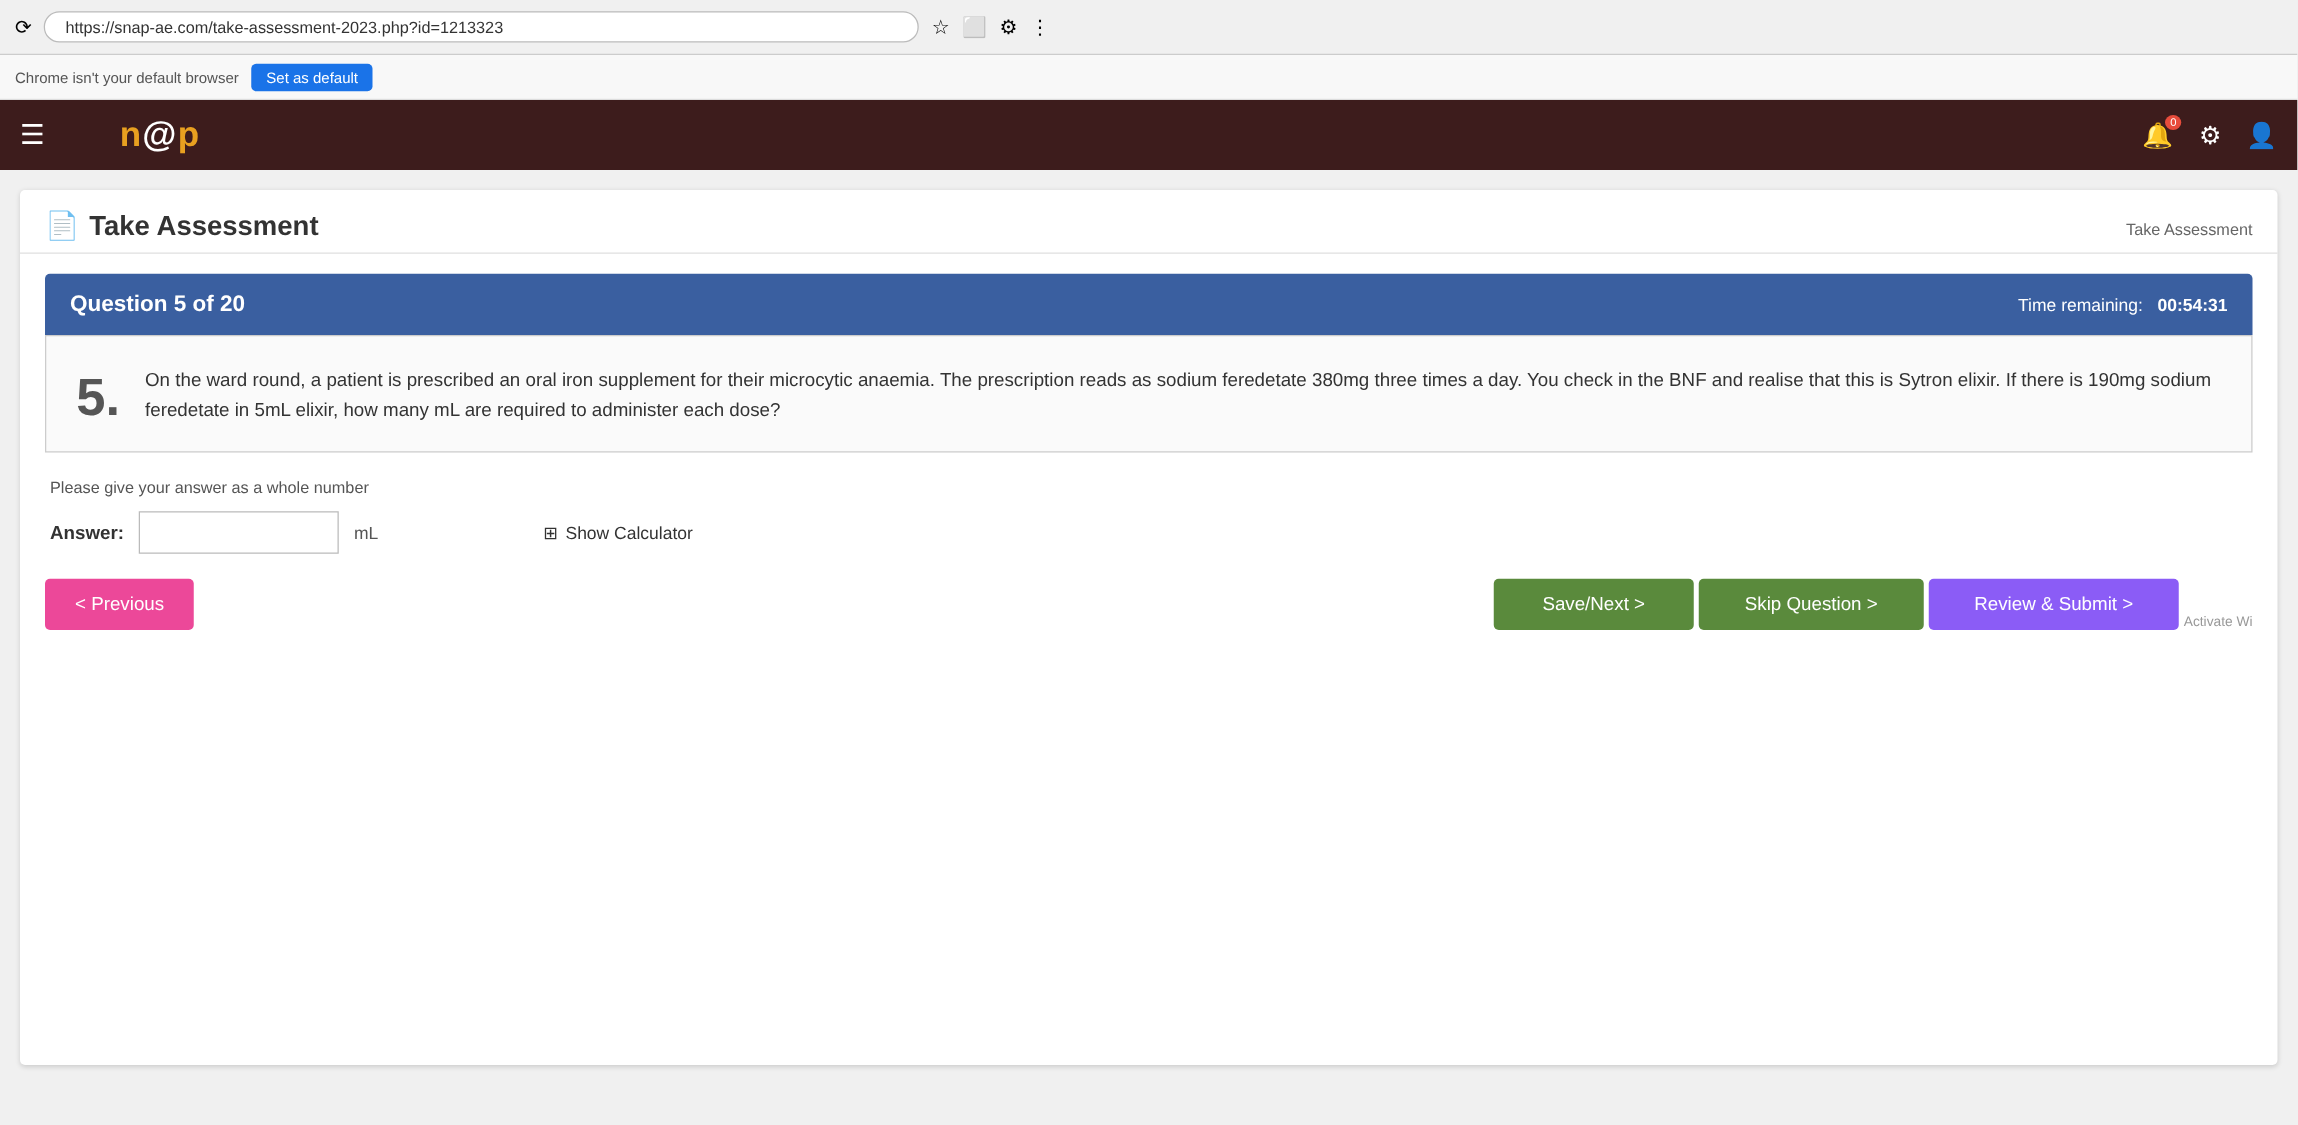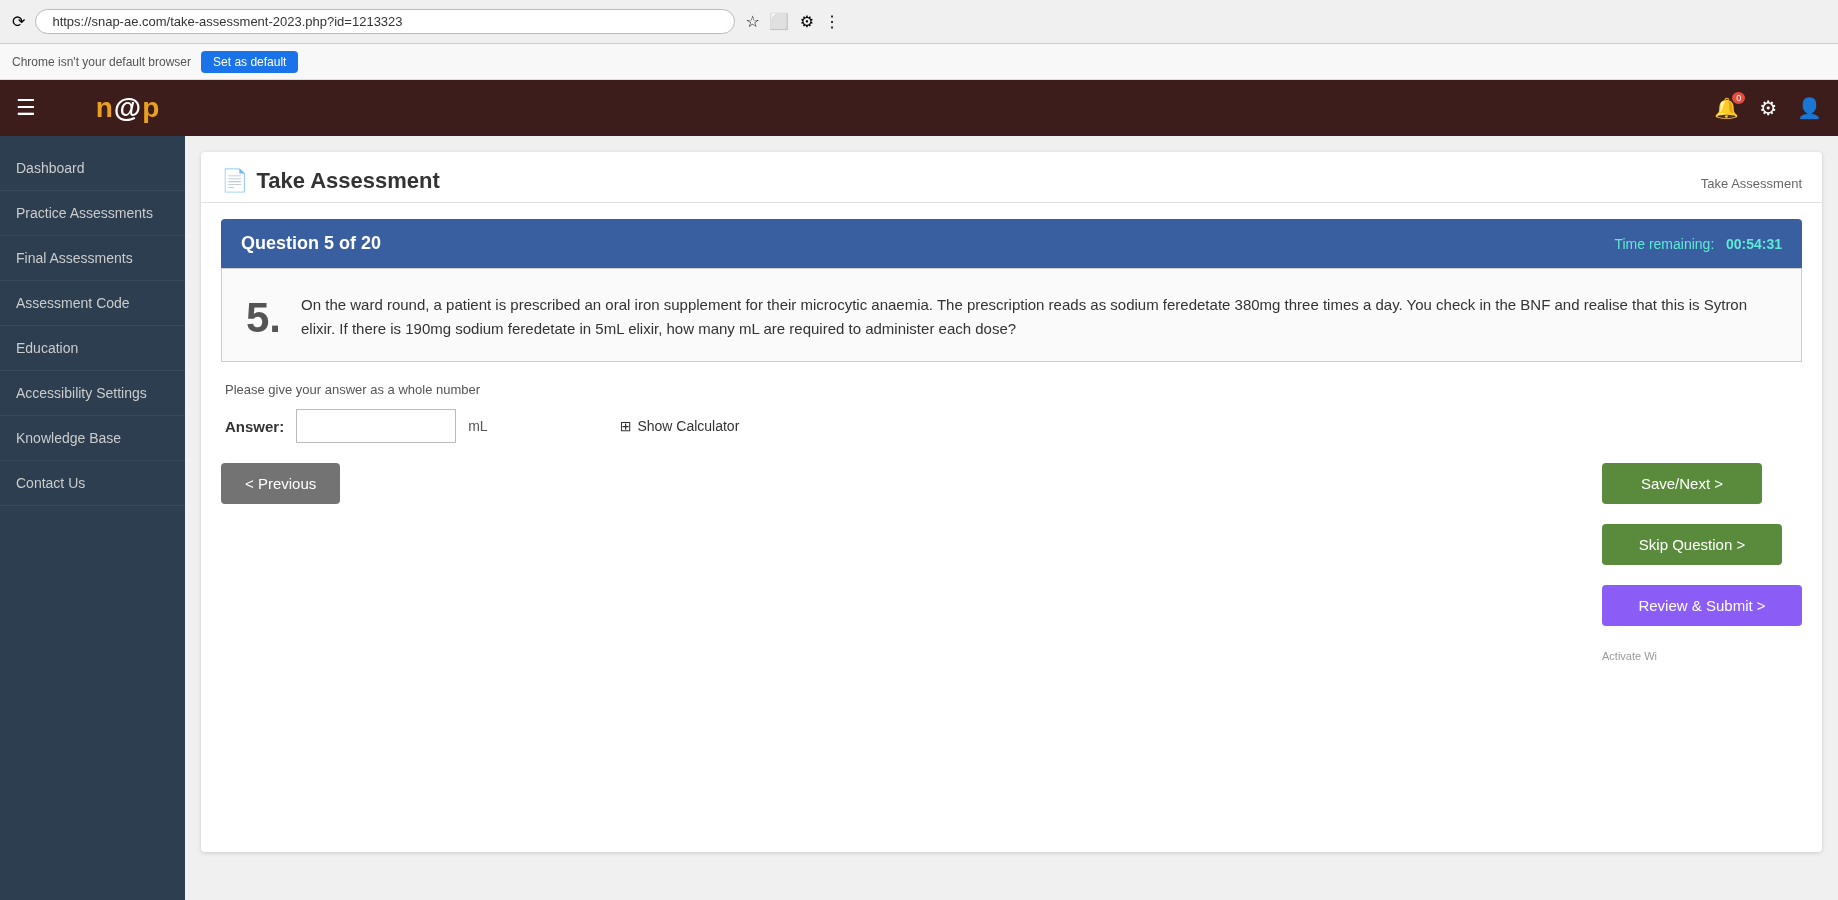--- a/index.html
+++ b/index.html
@@ -171,21 +171,21 @@
       align-items: center;
       margin: 16px 20px 0;
       border-radius: 4px 4px 0 0;
     }
     .question-counter {
       color: white;
       font-size: 18px;
       font-weight: bold;
     }
     .time-remaining {
-      color: #5eead4;
+      color: #ffffff;
       font-size: 14px;
     }
     .time-value {
       font-weight: bold;
     }
 
     
     .question-body {
       border: 1px solid #ccc;
       margin: 0 20px;
@@ -252,36 +252,36 @@
     }
 
     
     .nav-buttons {
       display: flex;
       justify-content: space-between;
       align-items: flex-start;
       margin: 20px 20px 24px;
     }
     .btn-previous {
-      background: #737373;
+      background: #ec4899;
       color: white;
       border: none;
       padding: 12px 24px;
       font-size: 15px;
       border-radius: 4px;
       cursor: pointer;
       display: flex;
       align-items: center;
       gap: 6px;
     }
     .btn-group-right {
       display: flex;
-      flex-direction: column;
-      gap: 20px;
-      align-items: flex-start;
+      flex-direction: row;
+      gap: 4px;
+      align-items: flex-end;
     }
     .btn-save-next {
       background: #5a8a3c;
       color: white;
       border: none;
       padding: 12px 24px;
       font-size: 15px;
       border-radius: 4px;
       cursor: pointer;
       display: flex;
@@ -353,30 +353,20 @@
         🔔
         <span class="notif-badge">0</span>
       </span>
       <span class="nav-icon">⚙</span>
       <span class="nav-icon">👤</span>
     </div>
   </div>
 
   <div class="body-layout">
 
-    <div class="sidebar">
-      <div class="sidebar-item">Dashboard</div>
-      <div class="sidebar-item">Practice Assessments</div>
-      <div class="sidebar-item">Final Assessments</div>
-      <div class="sidebar-item">Assessment Code</div>
-      <div class="sidebar-item">Education</div>
-      <div class="sidebar-item">Accessibility Settings</div>
-      <div class="sidebar-item">Knowledge Base</div>
-      <div class="sidebar-item">Contact Us</div>
-    </div>
 
     <div class="main-content">
       <div class="assessment-container">
 
         <div class="assessment-header">
           <div class="assessment-title">
             <span>📄</span>
             <span>Take Assessment</span>
           </div>
           <span class="breadcrumb-text">Take Assessment</span>

